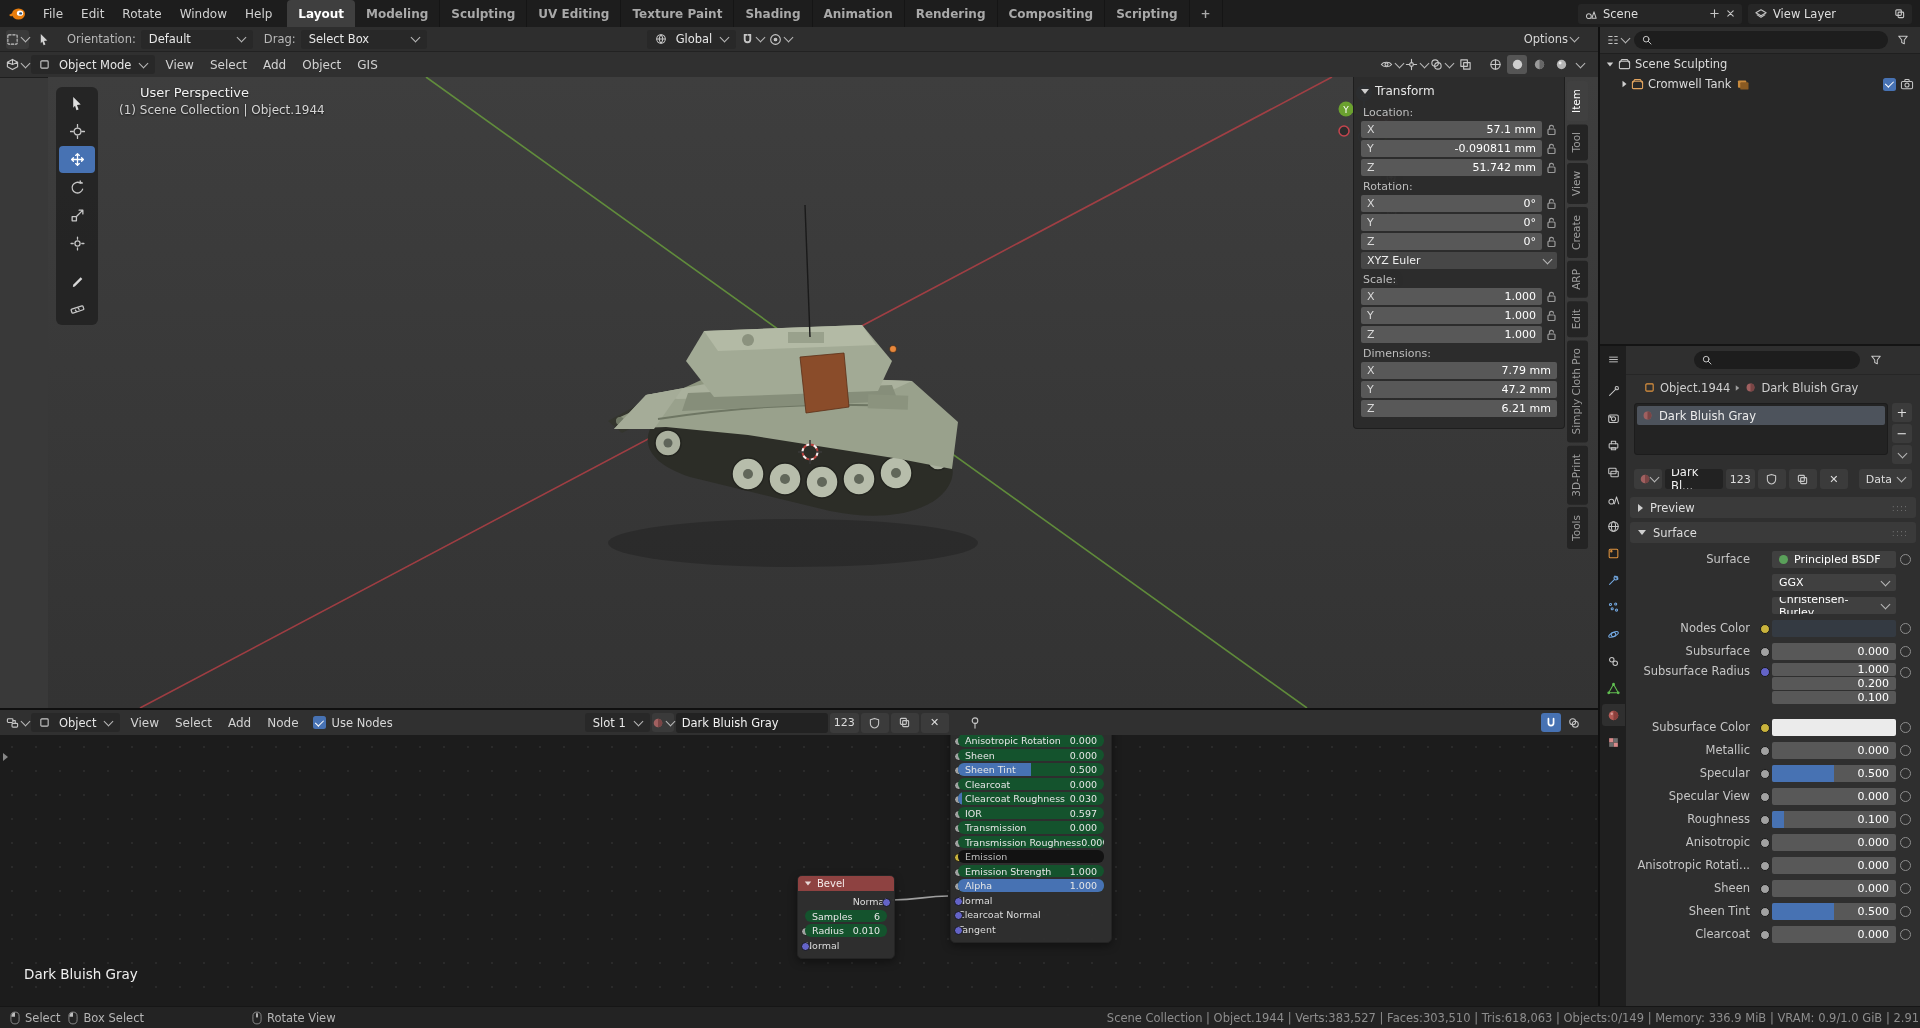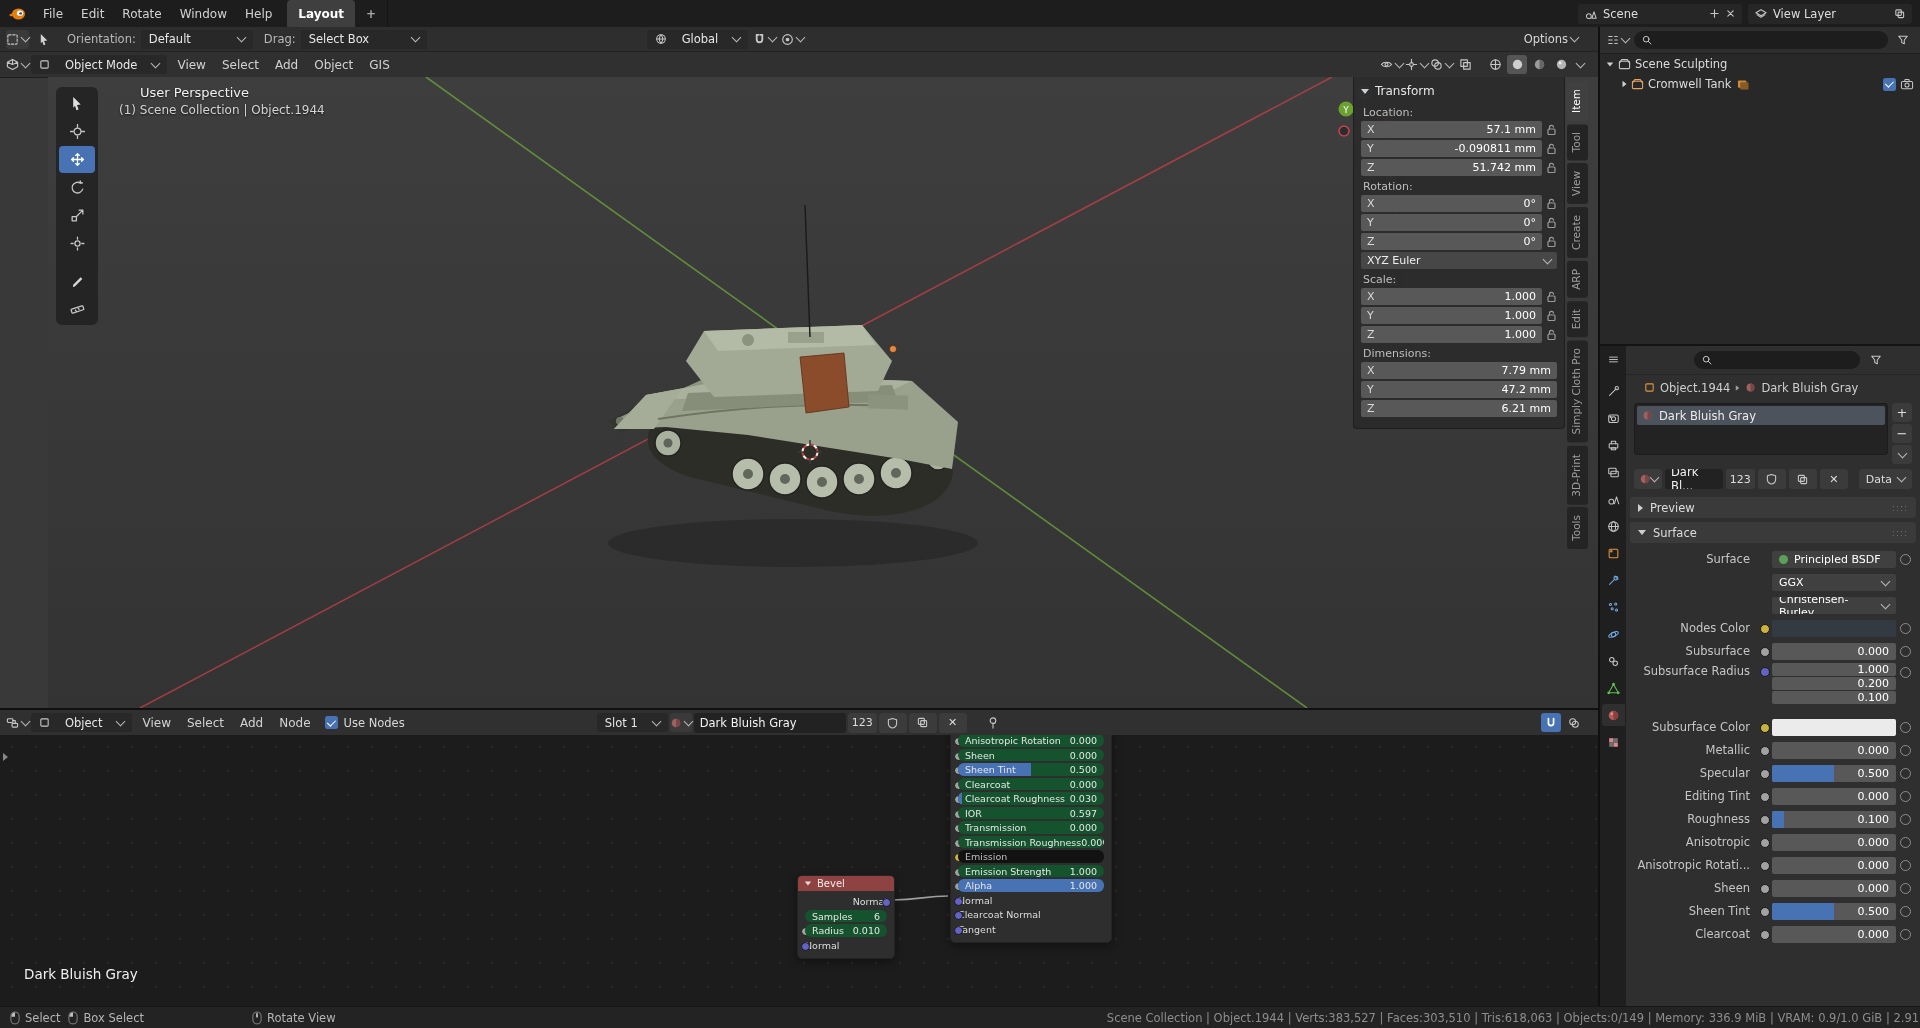--- a/index.html
+++ b/index.html
@@ -3,21 +3,21 @@
 <meta charset="utf-8">
 <style>
   html,body{margin:0;padding:0;background:#0c0c0c;}
   #app{position:relative;width:1920px;height:1028px;background:#0f0f0f;font-family:"DejaVu Sans",sans-serif;
        font-size:12px;color:#d8d8d8;overflow:hidden;-webkit-user-select:none;user-select:none;}
   
   .chev{width:6px;height:6px;border-right:1.4px solid #b8b8b8;border-bottom:1.4px solid #b8b8b8;
         transform:rotate(45deg);margin-top:-3px;flex:none;}
   .tri-d{width:0;height:0;border-left:4px solid transparent;border-right:4px solid transparent;border-top:5px solid #cfcfcf;flex:none;}
   .tri-r{width:0;height:0;border-top:4px solid transparent;border-bottom:4px solid transparent;border-left:5px solid #cfcfcf;flex:none;}
-  .dd{display:flex;align-items:center;gap:15px;background:#282828;border-radius:3px;height:19px;
+  .dd{display:flex;align-items:center;gap:9px;background:#282828;border-radius:3px;height:19px;
       padding:0 8px;color:#e7e7e7;font-size:11.5px;white-space:nowrap;}
   .ibtn{height:19px;min-width:20px;display:flex;align-items:center;justify-content:center;gap:3px;
         border-radius:3px;background:transparent;flex:none;}
   .ibtn.boxed{background:#3a3a3a;}
   .ibtn.active{background:#4772b3;}
   .ic{stroke:#c6c6c6;fill:none;stroke-width:1.2;stroke-linecap:round;stroke-linejoin:round;}
   .menu-item{padding:0 9px;display:flex;align-items:center;color:#d2d2d2;font-size:12px;white-space:nowrap;}
   .label-dim{color:#b9b9b9;font-size:11.5px;white-space:nowrap;}
   
   .topbar{position:absolute;left:0;top:0;width:1920px;height:27px;background:#1d1d1d;display:flex;
@@ -140,20 +140,32 @@
     <div style="display:flex">
 
     <div class="menu-item">File</div>
         <div class="menu-item">Edit</div>
         <div class="menu-item">Rotate</div>
         <div class="menu-item">Window</div>
         <div class="menu-item">Help</div>
       </div>
     <div class="ws-tabs">
       <div class="ws-tab active">Layout</div>
+      <div style="display:flex">
+
+      <div class="ws-tab">Modeling</div>
+          <div class="ws-tab">Sculpting</div>
+          <div class="ws-tab">UV Editing</div>
+          <div class="ws-tab">Texture Paint</div>
+          <div class="ws-tab">Shading</div>
+          <div class="ws-tab">Animation</div>
+          <div class="ws-tab">Rendering</div>
+          <div class="ws-tab">Compositing</div>
+          <div class="ws-tab">Scripting</div>
+        </div>
       <div class="ws-tab">+</div>
     </div>
     <div class="topbar-right">
       <div class="tb-field" style="width:150px">
         <svg width="12" height="12" viewBox="0 0 14 14" class="ic">
           <circle cx="4.5" cy="9.5" r="2.8"></circle>
             <path d="M8,12 L10.5,4.5 L13,12 Z"></path>
         </svg>
         <span style="flex:1">Scene</span>
         <svg width="11" height="11" viewBox="0 0 12 12" class="ic">
@@ -1191,21 +1203,21 @@
                 <div class="pwidget">
                   <div class="fillbar" style="width: 50%;"></div>
                   <span class="v">0.500</span>
                 </div>
                 <div class="pdeco">
                   <div class="deco-dot"></div>
                 </div>
               </div>
 
               <div class="prow">
-                <div class="plabel">Editing Tint</div>
+                <div class="plabel">Specular View</div>
                 <div class="psock">
                   <div class="sockdot sock-gray"></div>
                 </div>
                 <div class="pwidget">
                   <div class="fillbar" style="width: 0%;"></div>
                   <span class="v">0.000</span>
                 </div>
                 <div class="pdeco">
                   <div class="deco-dot"></div>
                 </div>

